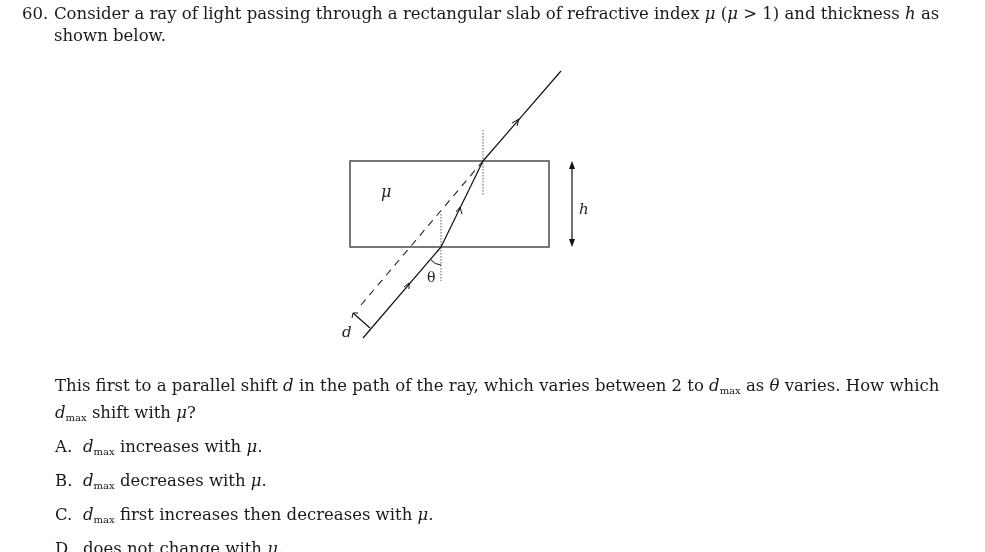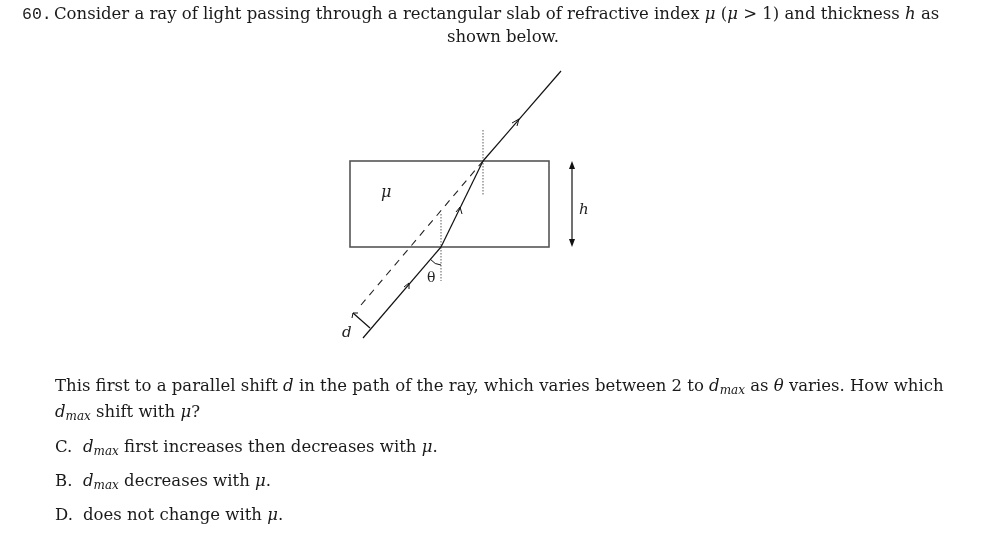--- a/index.html
+++ b/index.html
@@ -5,24 +5,24 @@
   html, body { margin: 0; padding: 0; background: #ffffff; }
   body {
     width: 985px; height: 552px; position: relative; overflow: hidden;
     font-family: "DejaVu Serif", "Liberation Serif", serif;
     color: #1a1a1a;
   }
   .q-stem {
     position: absolute; left: 22px; top: 3px; width: 930px;
     font-size: 16.5px; line-height: 22px;
   }
-  .q-number { display: inline-block; width: 32px; font-family: Liberation Mono, monospace; }
-  .q-indent { padding-left: 32px; display: block; text-align: center; }
+  .q-number { display: inline-block; width: 32px; }
+  .q-indent { padding-left: 32px; display: block; }
   .m { font-style: italic; }
-  .sub { font-style: italic; font-size: 12px; vertical-align: -3px; }
+  .sub { font-size: 10px; vertical-align: -3px; }
   .diagram { position: absolute; left: 0; top: 0; }
   .para2 {
     position: absolute; left: 55px; top: 375px; width: 900px;
     font-size: 16.5px; line-height: 22px;
   }
   .options {
     position: absolute; left: 55px; top: 432px;
     font-size: 16.5px; line-height: 29px;
   }
   .opt-label { display: inline-block; width: 28px; }
@@ -70,21 +70,24 @@
   <text class="diag-label" x="342" y="337" font-size="15" font-style="italic" fill="#222">d</text>
 </svg>
 
 <div class="para2">
   <span>This first to a parallel shift </span><span class="m">d</span><span> in the path of the ray, which varies between 2 to </span><span class="m">d</span><span class="sub">max</span><span> as </span><span class="m">θ</span><span> varies. How which</span><br>
   <span class="m">d</span><span class="sub">max</span><span> shift with </span><span class="m">μ</span><span>?</span>
 </div>
 
 <div class="options">
   <div>
-    <span class="opt-label">C.</span><span class="m">d</span><span class="sub">max</span><span> first increases then decreases with </span><span class="m">μ</span><span>.</span>
+    <span class="opt-label">A.</span><span class="m">d</span><span class="sub">max</span><span> increases with </span><span class="m">μ</span><span>.</span>
   </div>
   <div>
     <span class="opt-label">B.</span><span class="m">d</span><span class="sub">max</span><span> decreases with </span><span class="m">μ</span><span>.</span>
+  </div>
+  <div>
+    <span class="opt-label">C.</span><span class="m">d</span><span class="sub">max</span><span> first increases then decreases with </span><span class="m">μ</span><span>.</span>
   </div>
   <div>
     <span class="opt-label">D.</span><span>does not change with </span><span class="m">μ</span><span>.</span>
   </div>
 </div>
 
 </body></html>

